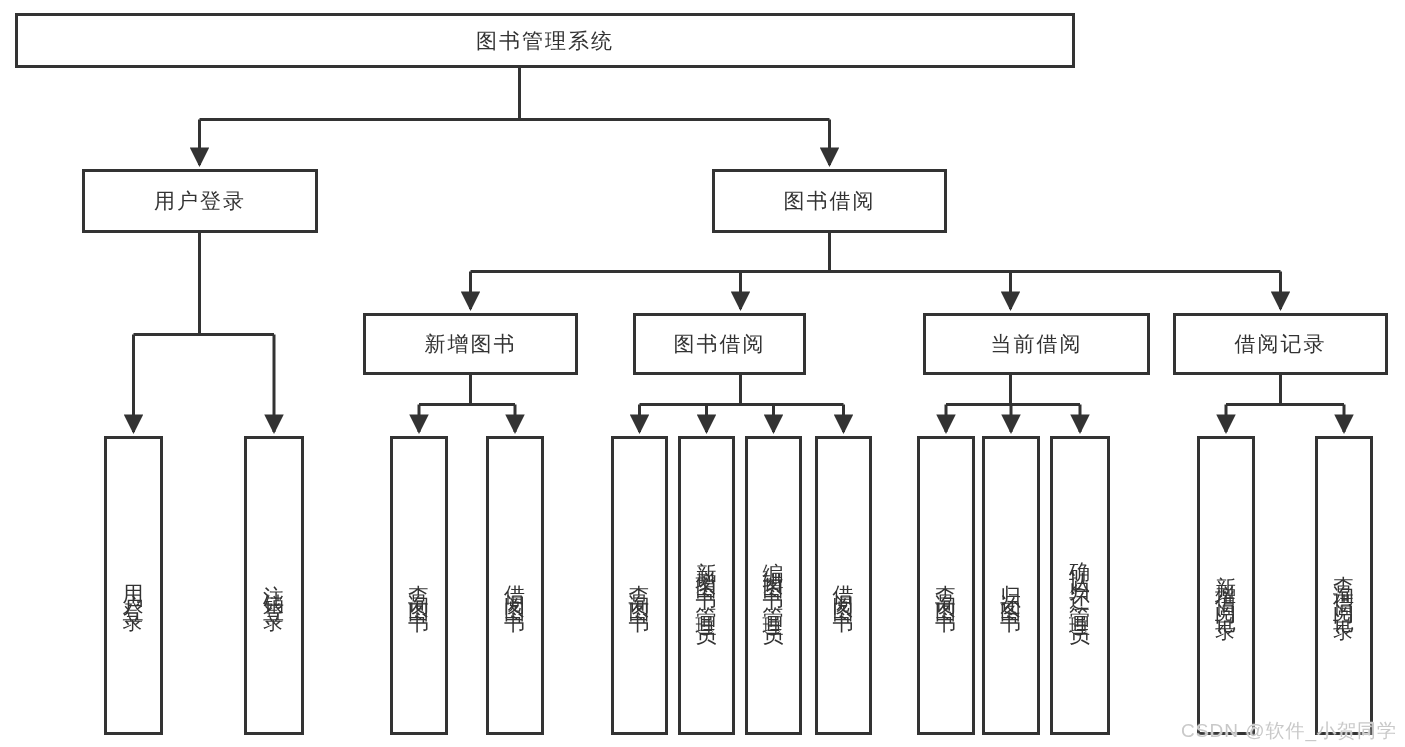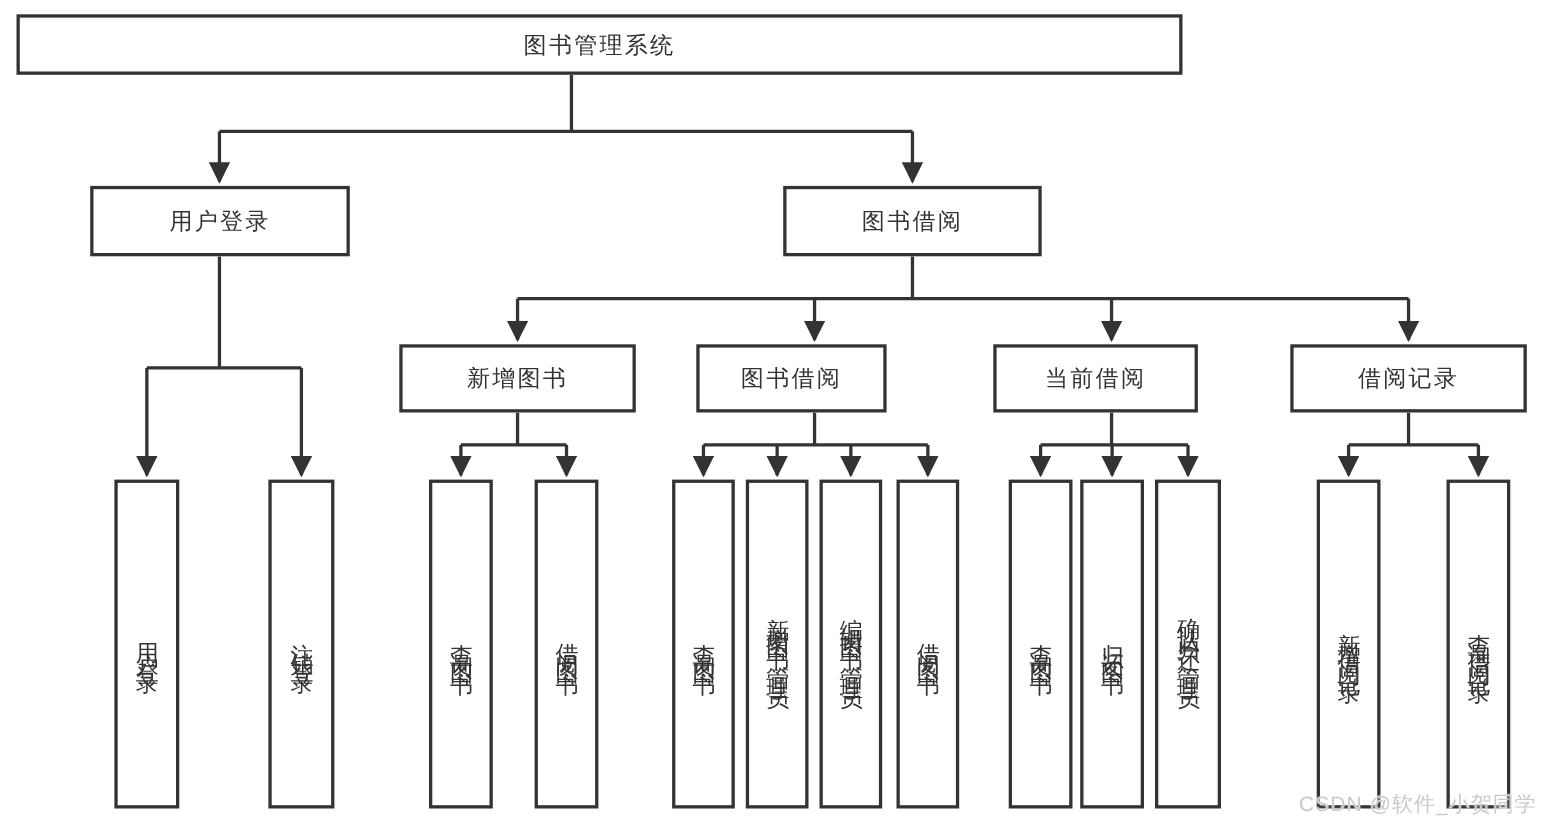--- a/index.html
+++ b/index.html
@@ -107,21 +107,21 @@
     </g>
   </svg>
 
   <div class="node hbox" style="left:15px; top:13px; width:1060px; height:55px;">图书管理系统</div>
 
   <div class="node hbox" style="left:82px; top:169px; width:236px; height:64px;">用户登录</div>
   <div class="node hbox" style="left:712px; top:169px; width:235px; height:64px;">图书借阅</div>
 
   <div class="node hbox" style="left:363px; top:313px; width:215px; height:62px;">新增图书</div>
   <div class="node hbox" style="left:633px; top:313px; width:173px; height:62px;">图书借阅</div>
-  <div class="node hbox" style="left:903px; top:313px; width:186px; height:62px;">当前借阅</div>
+  <div class="node hbox" style="left:923px; top:313px; width:227px; height:62px;">当前借阅</div>
   <div class="node hbox" style="left:1173px; top:313px; width:215px; height:62px;">借阅记录</div>
 
   <div class="node vbox" style="left:104px; top:436px; width:59px; height:299px;">
     <span>用户登录</span>
   </div>
   <div class="node vbox" style="left:244px; top:436px; width:60px; height:299px;">
     <span>注销登录</span>
   </div>
 
   <div class="node vbox" style="left:390px; top:436px; width:58px; height:299px;">

